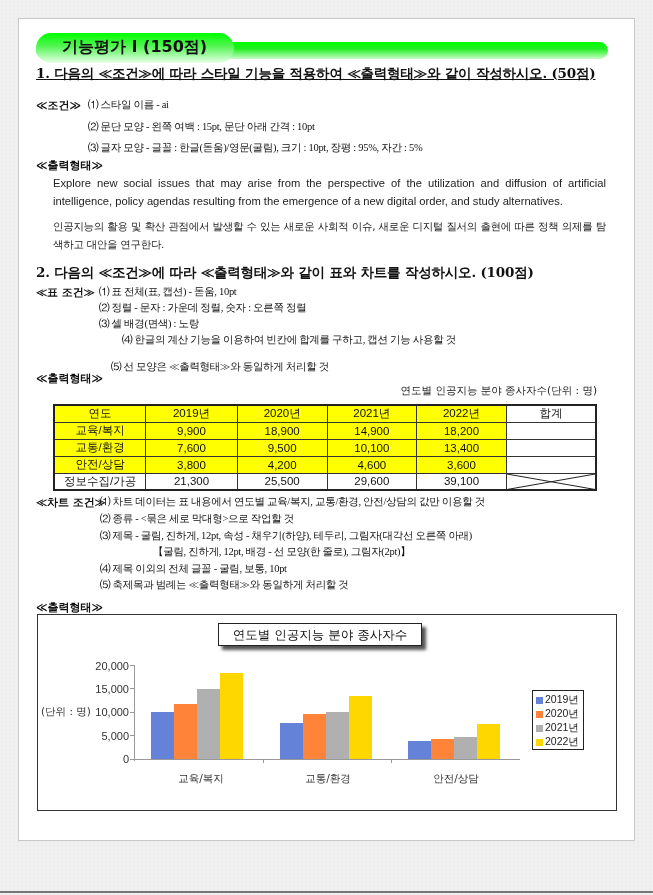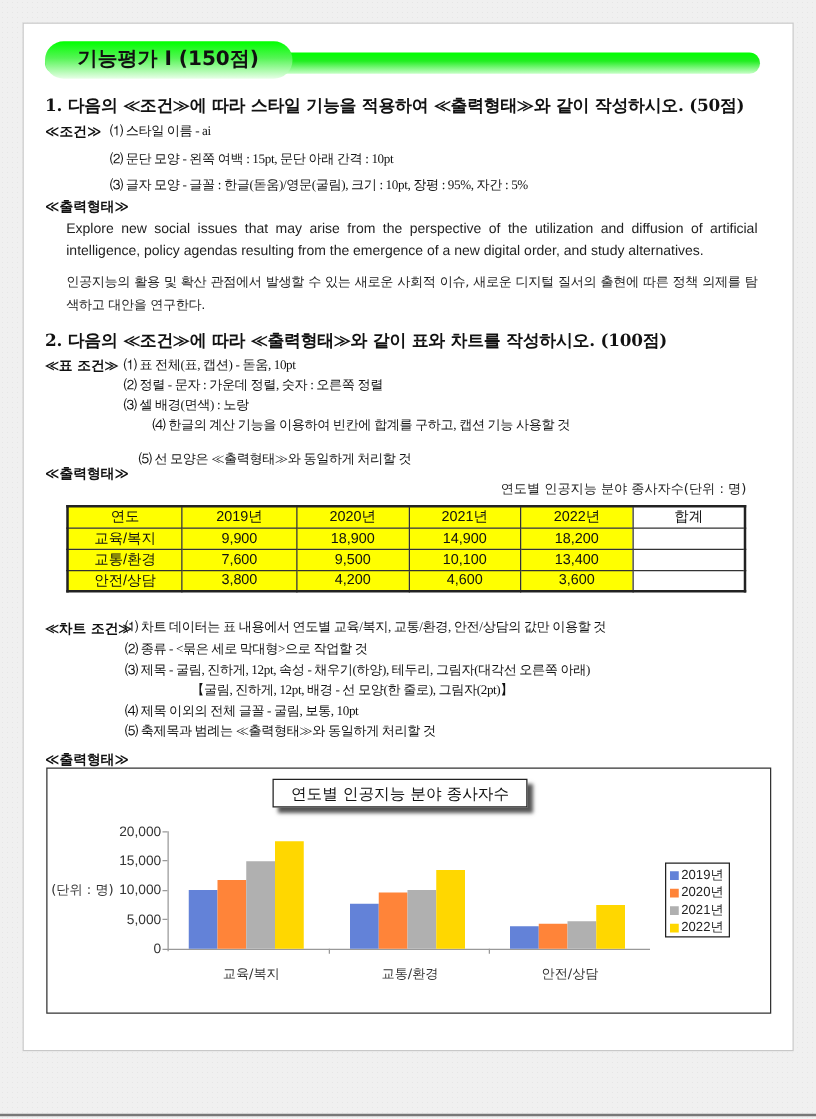--- a/index.html
+++ b/index.html
@@ -75,21 +75,21 @@
 <body>
 
 <div class="page">
 </div>
 <div class="bottom-line"></div>
 
 <div class="banner-bar"></div>
 <div class="banner-pill"></div>
 <div class="banner-text">기능평가 Ⅰ (150점)</div>
 
-<div class="q-title" style="top:76px;">1. 다음의 ≪조건≫에 따라 스타일 기능을 적용하여 ≪출력형태≫와 같이 작성하시오. (50점)</div>
+<div class="q-title" style="top:65px;text-decoration:underline;">1. 다음의 ≪조건≫에 따라 스타일 기능을 적용하여 ≪출력형태≫와 같이 작성하시오. (50점)</div>
 <div class="label" style="left:36px; top:98px;">≪조건≫</div>
 <div class="line" style="left:88px; top:98px;">⑴ 스타일 이름 - ai</div>
 <div class="line" style="left:88px; top:120px;">⑵ 문단 모양 - 왼쪽 여백 : 15pt, 문단 아래 간격 : 10pt</div>
 <div class="line" style="left:88px; top:141px;">⑶ 글자 모양 - 글꼴 : 한글(돋움)/영문(굴림), 크기 : 10pt, 장평 : 95%, 자간 : 5%</div>
 <div class="label" style="left:36px; top:158px;">≪출력형태≫</div>
 <div class="eng" style="top:174px;">Explore new social issues that may arise from the perspective of the utilization and diffusion of artificial intelligence, policy agendas resulting from the emergence of a new digital order, and study alternatives.</div>
 <div class="kor" style="top:217px;">인공지능의 활용 및 확산 관점에서 발생할 수 있는 새로운 사회적 이슈, 새로운 디지털 질서의 출현에 따른 정책 의제를 탐색하고 대안을 연구한다.</div>
 
 <div class="q-title" style="top:264px;">2. 다음의 ≪조건≫에 따라 ≪출력형태≫와 같이 표와 차트를 작성하시오. (100점)</div>
 <div class="label" style="left:36px; top:285px; font-family:'DejaVu Serif',serif;">≪표 조건≫</div>
@@ -136,20 +136,33 @@
     <td class="y r">13,400</td>
     <td class="r"></td>
   </tr>
   <tr>
     <td class="y c">안전/상담</td>
     <td class="y r">3,800</td>
     <td class="y r">4,200</td>
     <td class="y r">4,600</td>
     <td class="y r">3,600</td>
     <td class="r"></td>
+  </tr>
+  <tr>
+    <td class="c">정보수집/가공</td>
+    <td class="r">21,300</td>
+    <td class="r">25,500</td>
+    <td class="r">29,600</td>
+    <td class="r">39,100</td>
+    <td class="xcell">
+      <svg viewBox="0 0 100 20" preserveAspectRatio="none">
+        <line x1="0" y1="0" x2="100" y2="20" stroke="#222" stroke-width="1" vector-effect="non-scaling-stroke"></line>
+        <line x1="0" y1="20" x2="100" y2="0" stroke="#222" stroke-width="1" vector-effect="non-scaling-stroke"></line>
+      </svg>
+    </td>
   </tr>
 </tbody>
   </table>
 
 <div class="label" style="left:36px; top:495px; font-family:'DejaVu Serif',serif;">≪차트 조건≫</div>
 <div class="line" style="left:100px; top:495px;">⑴ 차트 데이터는 표 내용에서 연도별 교육/복지, 교통/환경, 안전/상담의 값만 이용할 것</div>
 <div class="line" style="left:100px; top:512px;">⑵ 종류 - &lt;묶은 세로 막대형&gt;으로 작업할 것</div>
 <div class="line" style="left:100px; top:529px;">⑶ 제목 - 굴림, 진하게, 12pt, 속성 - 채우기(하양), 테두리, 그림자(대각선 오른쪽 아래)</div>
 <div class="line" style="left:153px; top:545px;">【굴림, 진하게, 12pt, 배경 - 선 모양(한 줄로), 그림자(2pt)】</div>
 <div class="line" style="left:100px; top:562px;">⑷ 제목 이외의 전체 글꼴 - 굴림, 보통, 10pt</div>

